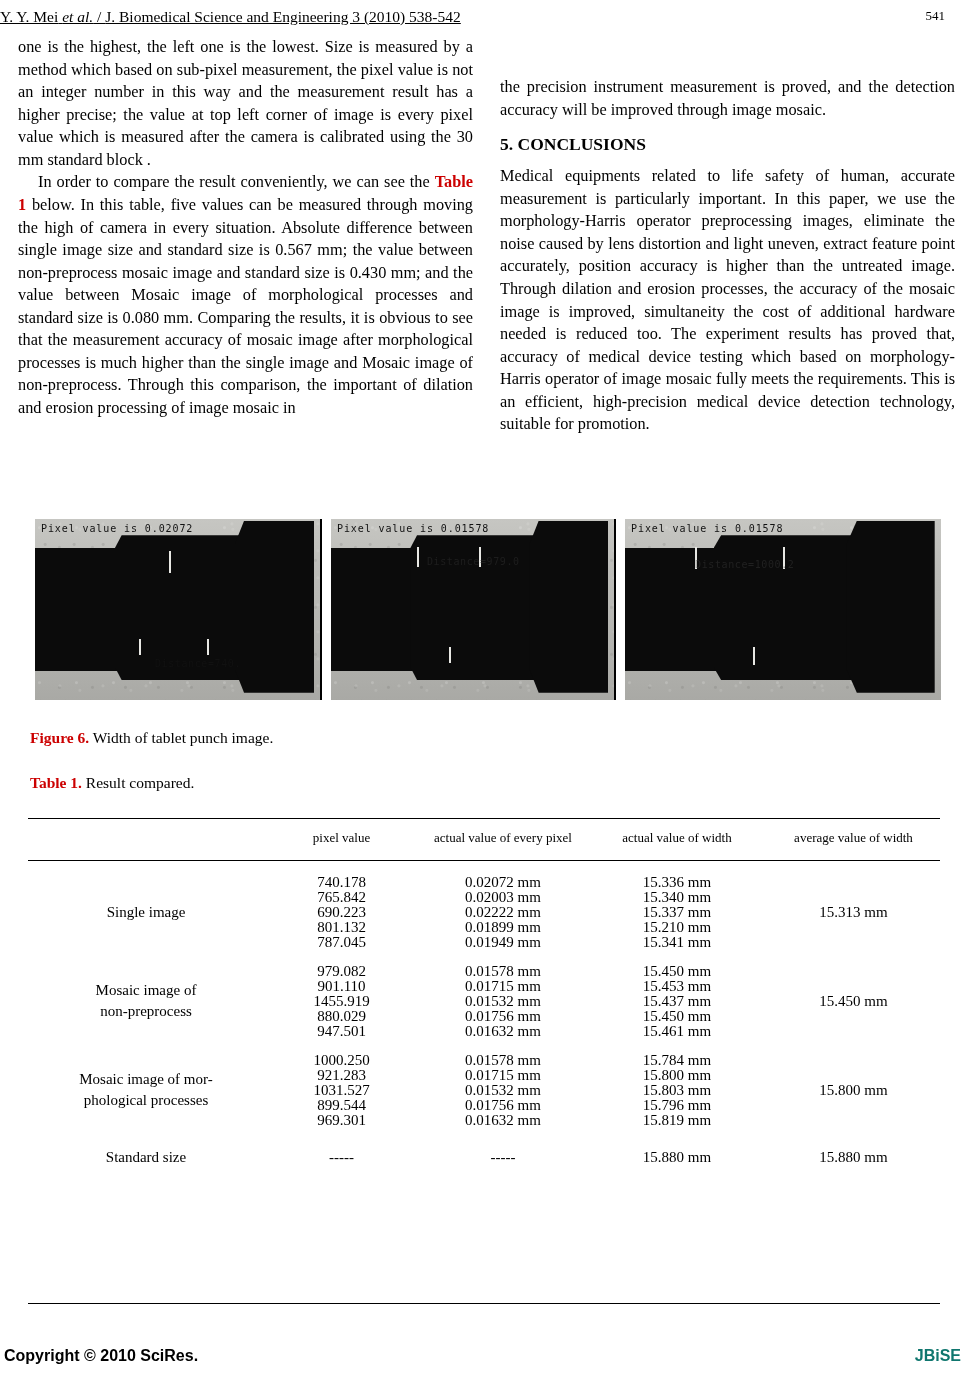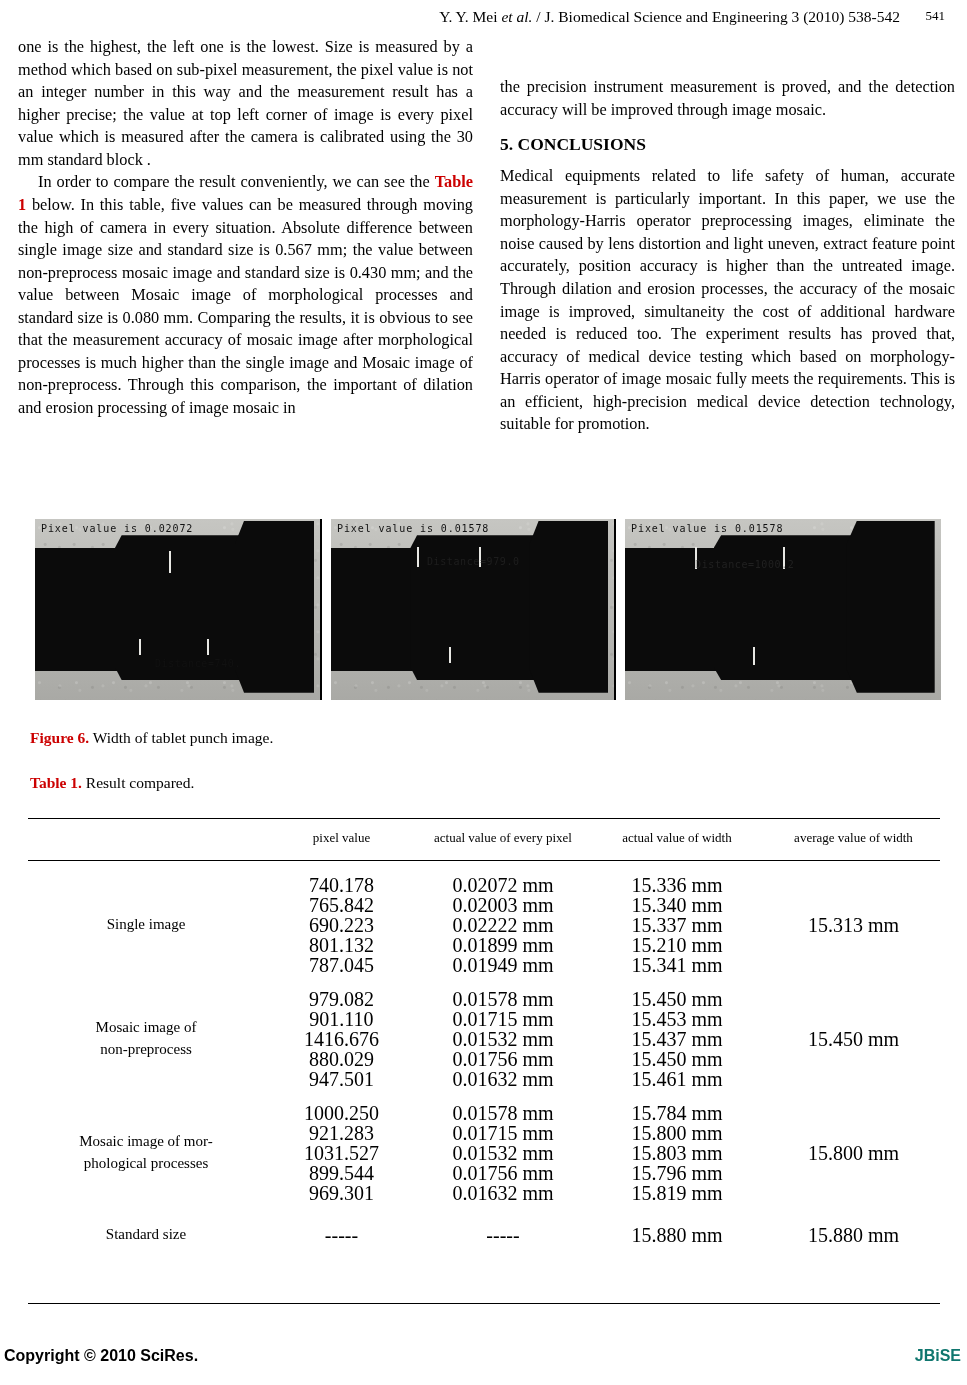--- a/index.html
+++ b/index.html
@@ -22,22 +22,23 @@
     top: 8px;
     left: 0;
     width: 967px;
     height: 24px;
     font-size: 15.5px;
   }
   .running-head .rh-center {
     position: absolute;
     left: 0;
     width: 900px;
-    text-align: right;
+    text-align: left;
     white-space: nowrap;
+    text-decoration: underline;
   }
   .running-head .rh-center i { font-style: italic; }
   .running-head .rh-page {
     position: absolute;
     right: 22px;
     top: 0;
     font-weight: normal;
     font-size: 13px;
   }
 
@@ -217,21 +218,21 @@
   }
   .result-table thead tr { border-top: 1.6px solid #000; border-bottom: 1.4px solid #000; }
 
   .result-table tbody td {
     text-align: center;
     vertical-align: middle;
     padding: 0;
     line-height: 1.0;
   }
   .grp-label { font-size: 15px; line-height: 1.25; }
-  .val-cell  { font-size: 20px; }
+  .val-cell  { font-size: 15px; }
 
   .spacer-row td { height: 14px; }
 
   .result-table tr.last-row td { padding-top: 22px; padding-bottom: 8px; }
   .bottom-rule {
     position: absolute;
     left: 28px;
     top: 1303px;
     width: 912px;
     height: 0;
@@ -408,21 +409,21 @@
       <td class="val-cell">0.01578 mm</td>
       <td class="val-cell">15.450 mm</td>
       <td rowspan="5" class="val-cell">15.450 mm</td>
     </tr>
     <tr>
       <td class="val-cell">901.110</td>
       <td class="val-cell">0.01715 mm</td>
       <td class="val-cell">15.453 mm</td>
     </tr>
     <tr>
-      <td class="val-cell">1416.676</td>
+      <td class="val-cell">1455.919</td>
       <td class="val-cell">0.01532 mm</td>
       <td class="val-cell">15.437 mm</td>
     </tr>
     <tr>
       <td class="val-cell">880.029</td>
       <td class="val-cell">0.01756 mm</td>
       <td class="val-cell">15.450 mm</td>
     </tr>
     <tr>
       <td class="val-cell">947.501</td>

